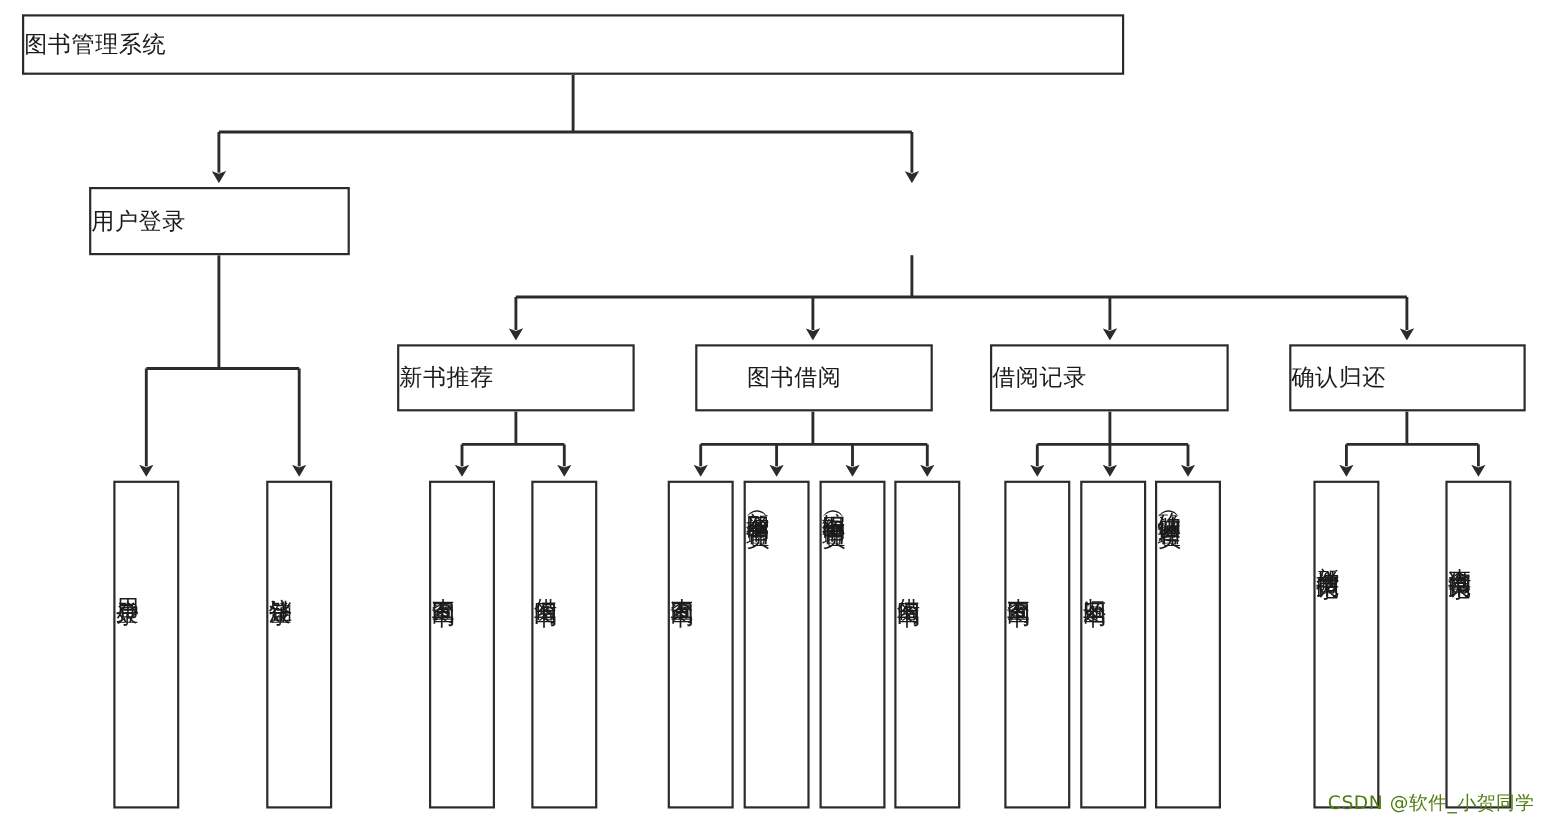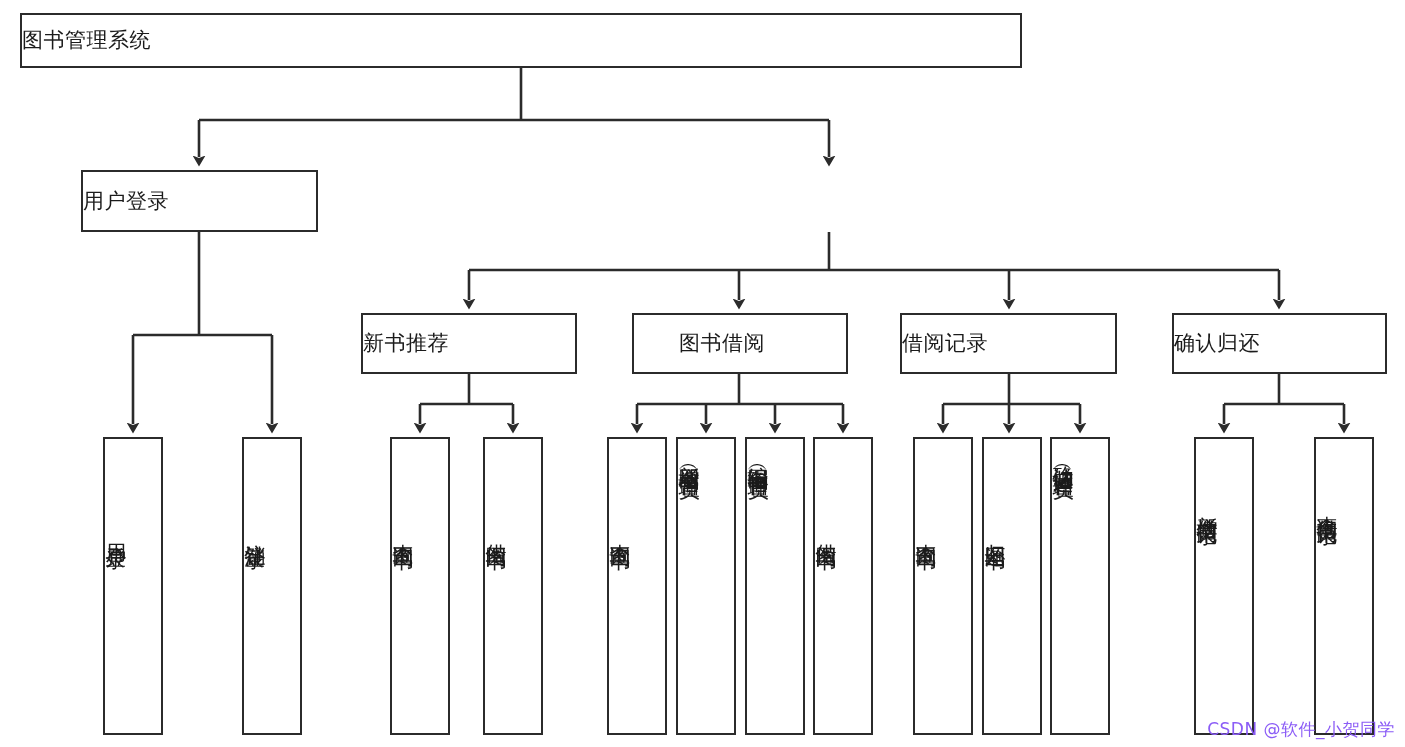--- a/index.html
+++ b/index.html
@@ -58,21 +58,21 @@
     margin-top: 78px;
   }
   .node.v.mid2 .label {
     margin-top: 50px;
   }
   .watermark {
     position: absolute;
     right: 10px;
     bottom: 6px;
     font-size: 17px;
-    color: #8b5cf6;
+    color: #4d7c0f;
     letter-spacing: 0.5px;
     white-space: nowrap;
   }
 </style>
 </head>
 <body>
 
 <div id="canvas">
 
   <svg id="edges" viewBox="0 0 1405 747">

